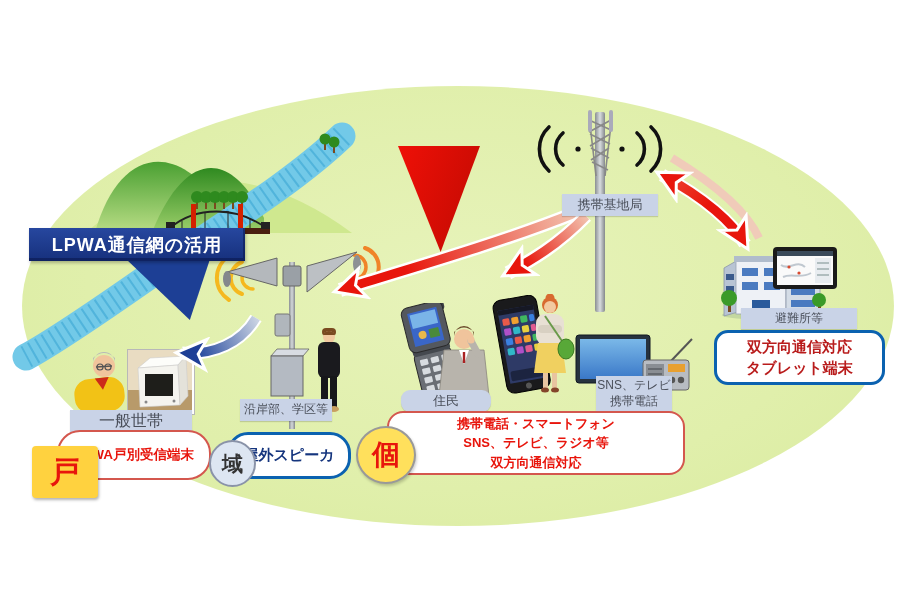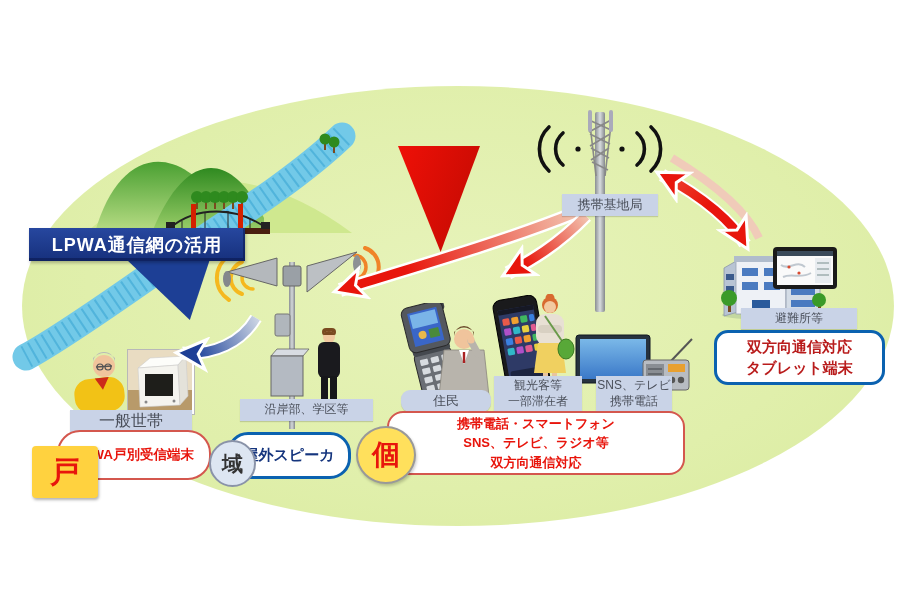--- a/index.html
+++ b/index.html
@@ -20,21 +20,21 @@
      background:linear-gradient(110deg,#ef1007,#c00a02);clip-path:polygon(0 0,100% 0,52% 100%);}
   #banner-lpwa{left:29px;top:228px;width:216px;height:33px;
      background:linear-gradient(180deg,#27479f,#16307c);box-shadow:inset -2px -3px 0 rgba(8,20,70,.5),1px 2px 3px rgba(0,0,0,.25);}
   #banner-lpwa-tail{left:126px;top:259px;width:84px;height:61px;z-index:3;
      background:#1d3f95;clip-path:polygon(0 0,100% 0,76% 100%);}
   
   .cap{z-index:5;background:#c9d3e7;color:#4a4f5a;font-size:12px;line-height:1.3;
        display:flex;align-items:center;justify-content:center;text-align:center;box-shadow:0 1px 1px rgba(0,0,0,.15);}
   #cap-station{left:562px;top:194px;width:96px;height:22px;font-size:13px;}
   #cap-household{left:70px;top:410px;width:122px;height:22px;font-size:16px;}
-  #cap-coastal{left:240px;top:399px;width:133px;height:22px;}
+  #cap-coastal{left:240px;top:399px;width:92px;height:22px;}
   #cap-residents{left:401px;top:390px;width:90px;height:22px;font-size:13px;border-radius:9px;}
   #cap-tourists{left:494px;top:376px;width:88px;height:36px;}
   #cap-media{left:596px;top:376px;width:76px;height:36px;}
   #cap-shelter{left:741px;top:308px;width:116px;height:21px;}
   
   .callout{z-index:6;background:#fff;display:flex;flex-direction:column;align-items:center;justify-content:center;
            text-align:center;font-weight:bold;}
   #co-lpwa{left:57px;top:430px;width:150px;height:46px;border:2.5px solid #d4574e;border-radius:23px;
            color:#e8150c;font-size:13.5px;}
   #co-speaker{left:227px;top:432px;width:118px;height:41px;border:3px solid #0b62b0;border-radius:21px;
@@ -404,24 +404,20 @@
   </div>
   <div class="abs cap" id="cap-household">
     <span>一般世帯</span>
   </div>
   <div class="abs cap" id="cap-coastal">
     <span>沿岸部、学区等</span>
   </div>
   <div class="abs cap" id="cap-residents">
     <span>住民</span>
   </div>
-  <div class="abs cap" id="cap-tourists">
-    <span><span>観光客等</span><br>
-    <span>一部滞在者</span></span>
-  </div>
   <div class="abs cap" id="cap-media">
     <span><span>SNS、テレビ</span><br>
     <span>携帯電話</span></span>
   </div>
   <div class="abs cap" id="cap-shelter">
     <span>避難所等</span>
   </div>
 
   <div class="abs callout" id="co-lpwa">
     <span>LPWA戸別受信端末</span>

